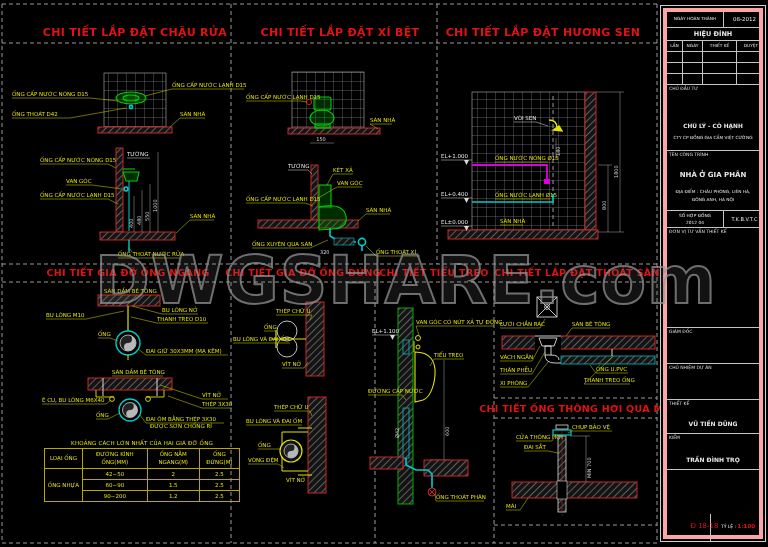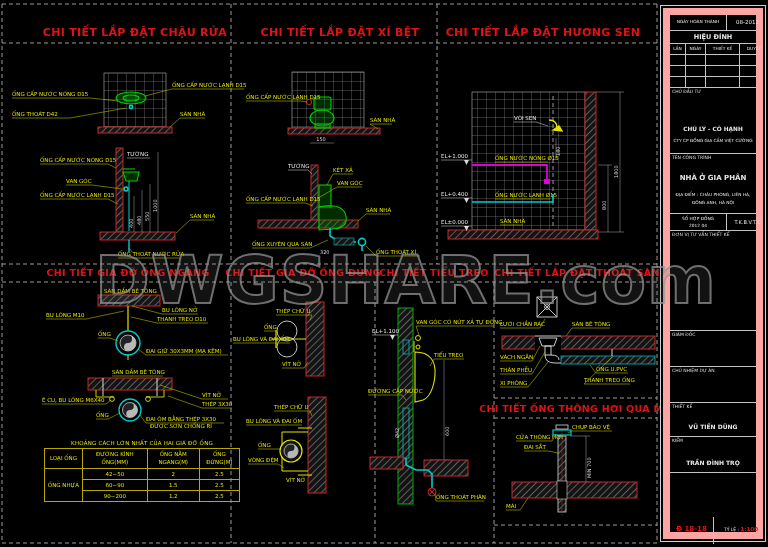--- a/index.html
+++ b/index.html
@@ -23,21 +23,21 @@
   .watermark{left:95px;top:242px;font-size:66px;font-weight:bold;letter-spacing:1px;white-space:nowrap;
     color:rgba(110,110,110,.16);-webkit-text-stroke:2px rgba(150,150,150,.72);z-index:6;pointer-events:none;}
   
   .tblwrap{left:44px;top:440px;width:196px;z-index:3;color:#e3e300;}
   .tbl-title{font-size:5.5px;text-align:center;margin-bottom:2px;letter-spacing:.2px;}
   table.spt{border-collapse:collapse;width:196px;}
   table.spt th,table.spt td{border:1px solid #b9a700;font-size:5.5px;color:#e3e300;
     text-align:center;padding:1px 0;font-weight:normal;line-height:1.5;}
   
   .tb{left:660px;top:5px;width:106px;height:537px;border:1px solid #d0d0d0;box-sizing:border-box;padding:2px;z-index:4;background:#000;}
-  .tb-in{position:relative;width:100%;height:100%;border:7px solid #fca5a5;box-sizing:border-box;}
+  .tb-in{position:relative;width:100%;height:100%;border:4px solid #fca5a5;box-sizing:border-box;}
   .tb-row{position:absolute;left:0;width:100%;border-bottom:1px solid #c4c4c4;box-sizing:border-box;}
   .tb-lbl{position:absolute;top:1px;left:2px;font-size:4.5px;color:#dedede;white-space:nowrap;}
   .tb-c{position:absolute;left:0;width:100%;text-align:center;color:#e8e8e8;white-space:nowrap;}
   .tb-cell{position:absolute;top:0;height:100%;box-sizing:border-box;}
   .red{color:#e01212;}
 </style>
 </head>
 <body>
 
 <svg class="abs" width="660" height="547" viewBox="0 0 660 547" style="left:0;top:0;">
@@ -540,21 +540,21 @@
     <div class="tb-row" style="top:388px;height:34px;">
       <div class="tb-lbl">THIẾT KẾ</div>
       <div class="tb-c" style="top:20px;font-size:6px;font-weight:bold;">VŨ TIẾN DŨNG</div>
     </div>
     <div class="tb-row" style="top:422px;height:36px;">
       <div class="tb-lbl">KIỂM</div>
       <div class="tb-c" style="top:22px;font-size:6px;font-weight:bold;">TRẦN ĐÌNH TRỌ</div>
     </div>
     <div class="tb-row" style="top:502px;height:27px;border-bottom:none;">
       <div class="tb-cell" style="left:0;width:44px;border-right:1px solid #c4c4c4;">
-        <div class="tb-c red" style="top:8px;font-size:7px;font-weight:bold;">Đ 18-18</div>
+        <div class="tb-c red" style="top:8px;font-size:7px;font-weight:normal;margin-left:16px;">Đ 18-18</div>
       </div>
       <div class="tb-cell" style="left:44px;width:54px;">
         <div class="tb-c" style="top:9px;font-size:4.5px;">
           <span>TỶ LỆ :</span>
           <span class="red" style="font-size:5.5px;font-weight:bold;">1:100</span>
         </div>
       </div>
     </div>
   </div>
 </div>

